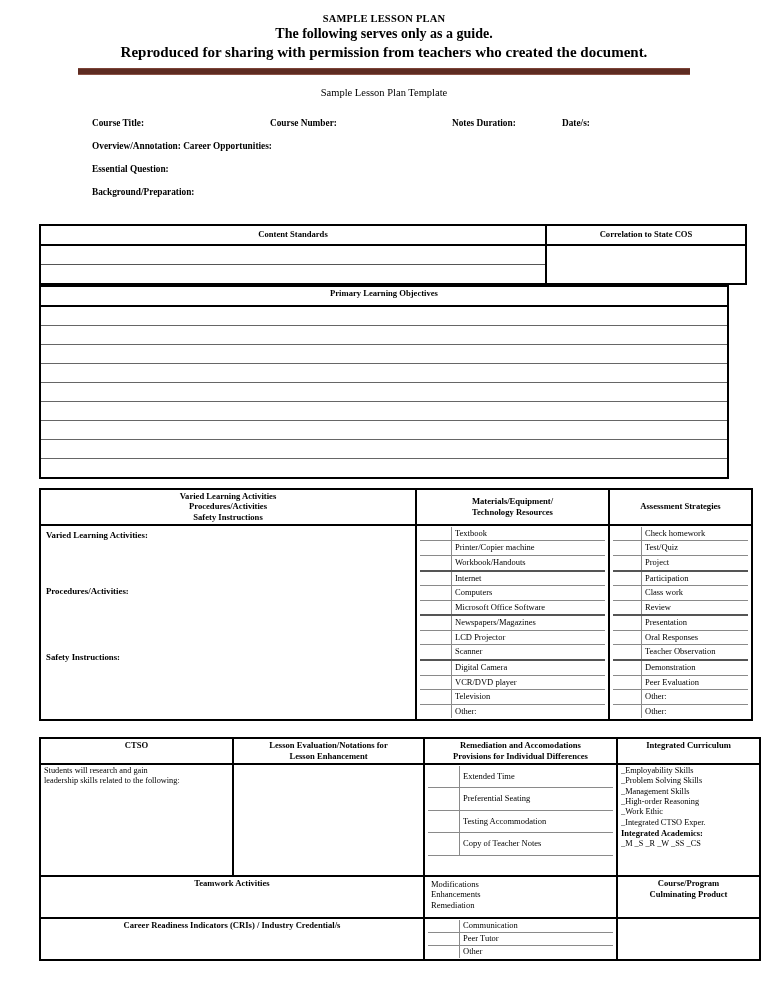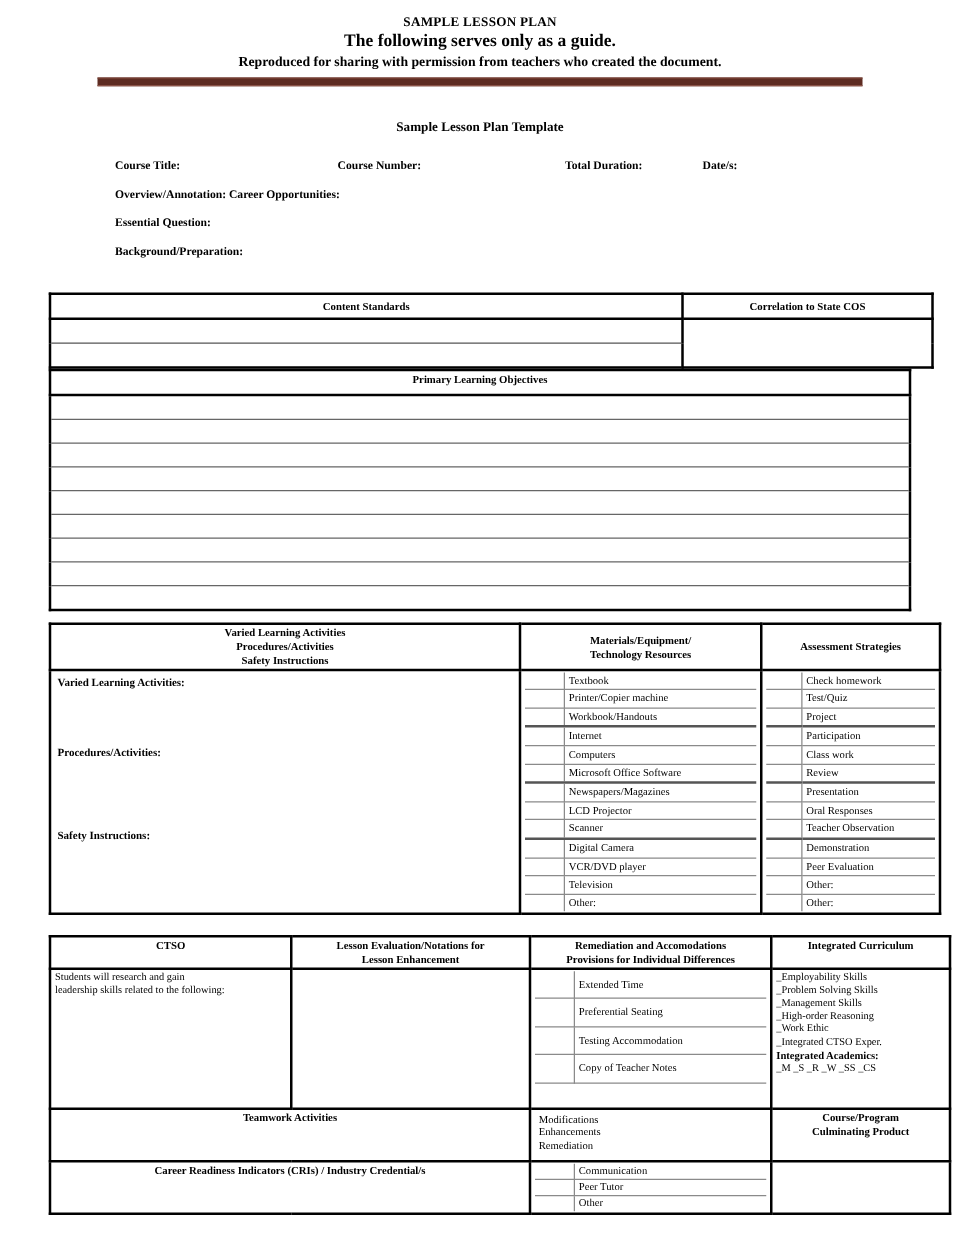--- a/index.html
+++ b/index.html
@@ -25,35 +25,35 @@
   .doc-header {
     text-align: center;
     padding-top: 12px;
   }
   .doc-header .line {
     font-weight: bold;
     line-height: 1.28;
   }
   .hdr-title { font-size: 10.5px; letter-spacing: .2px; }
   .hdr-sub1  { font-size: 14px; }
-  .hdr-sub2  { font-size: 11px; }
+  .hdr-sub2  { font-size: 15px; }
 
   .rule {
     margin: 5px 78px 0 78px;
     height: 5px;
     background: #5e2c22;
     border-top: 1px solid #7a4236;
     border-bottom: 1px solid #8a5246;
   }
 
   .template-title {
     text-align: center;
-    font-weight: bold;
+    font-weight: normal;
     font-size: 10.5px;
-    margin-top: 28px;
+    margin-top: 12px;
   }
 
   
   .form-area {
     margin: 20px 0 0 0;
     padding-left: 92px;
     font-size: 9.3px;
     font-weight: bold;
   }
   .form-row {
@@ -237,21 +237,21 @@
     <div class="line hdr-sub2">Reproduced for sharing with permission from teachers who created the document.</div>
   </div>
   <div class="rule"></div>
 
   <div class="template-title">Sample Lesson Plan Template</div>
 
   <div class="form-area">
     <div class="form-row">
       <span class="fld f-course-title">Course Title:</span>
       <span class="fld f-course-number">Course Number:</span>
-      <span class="fld f-total-duration">Total Duration:</span>
+      <span class="fld f-total-duration">Notes Duration:</span>
       <span class="fld f-dates">Date/s:</span>
     </div>
     <div class="form-row">
       <span class="fld f-course-title">Overview/Annotation:  Career Opportunities:</span>
     </div>
     <div class="form-row">
       <span class="fld f-course-title">Essential Question:</span>
     </div>
     <div class="form-row">
       <span class="fld f-course-title">Background/Preparation:</span>

